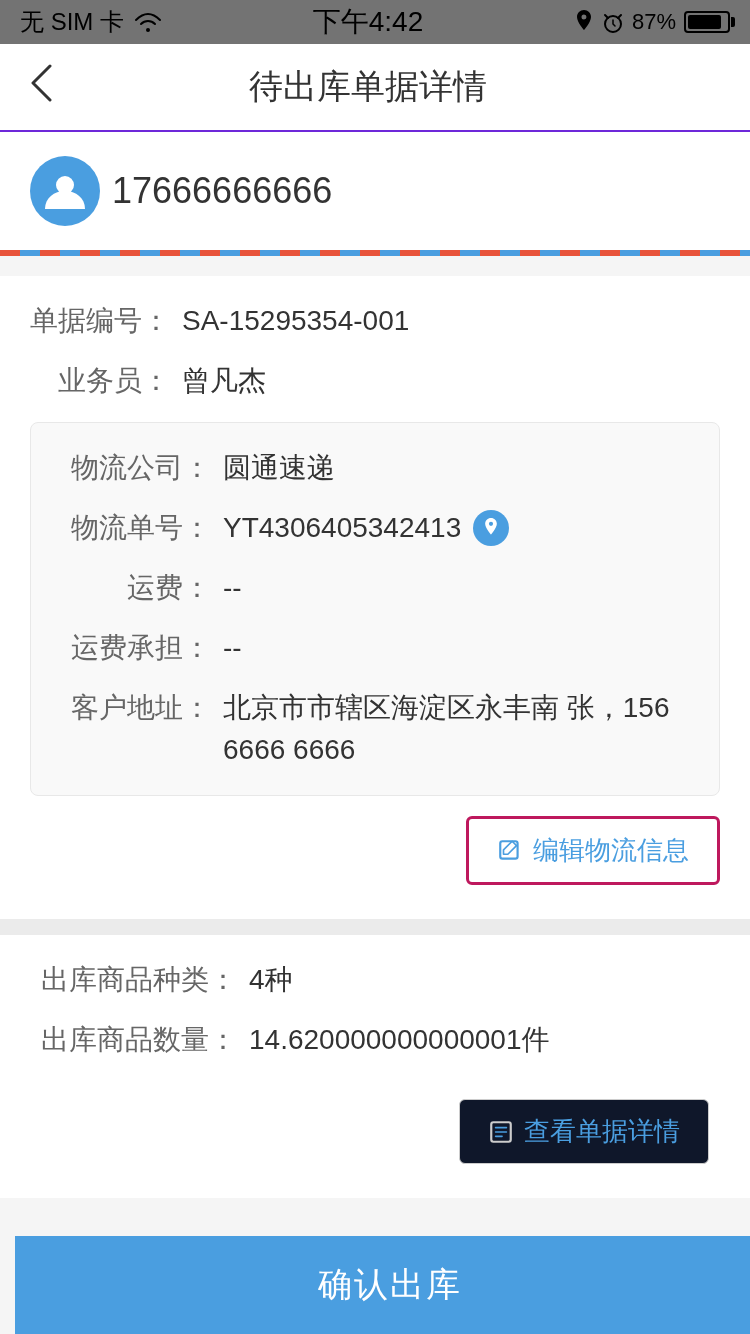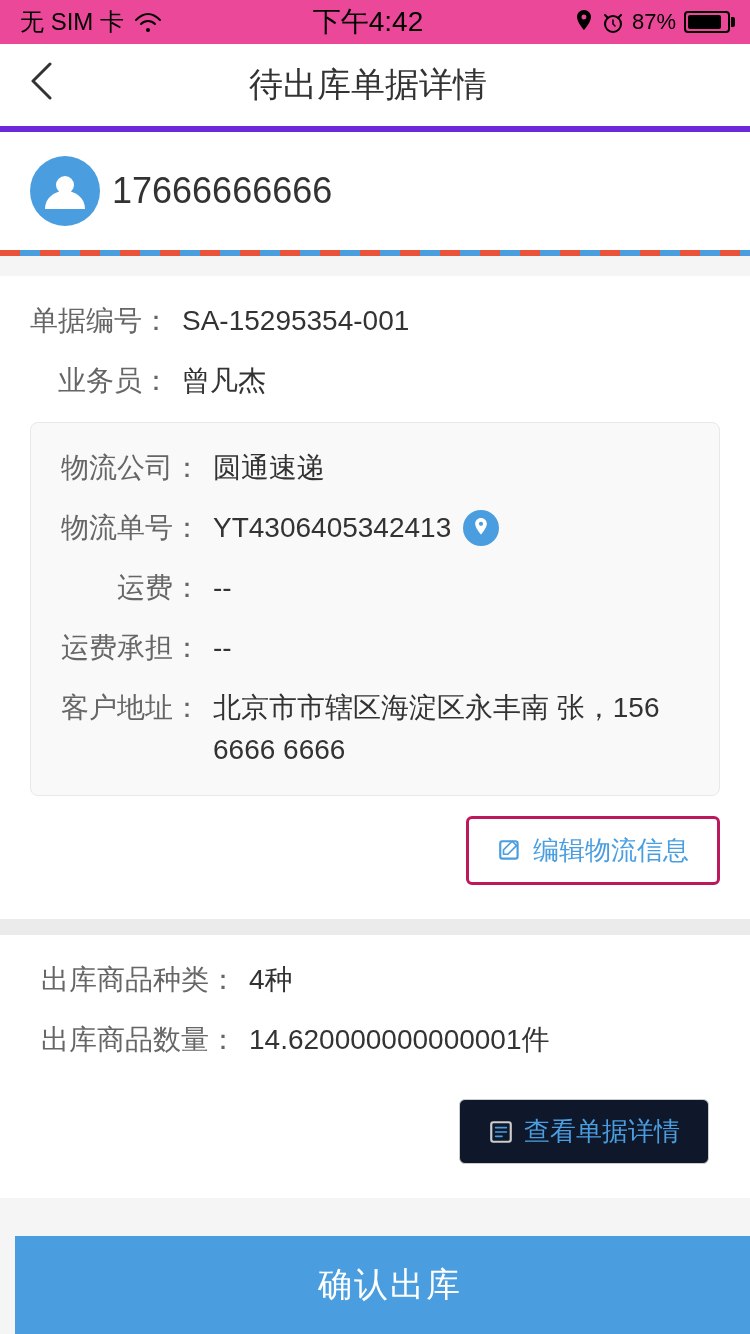--- a/index.html
+++ b/index.html
@@ -8,21 +8,21 @@
       font-family: -apple-system, "PingFang SC", "Helvetica Neue", Arial, sans-serif;
       background: #f5f5f5;
       width: 750px;
       min-height: 1334px;
       font-size: 28px;
       color: #333;
     }
     
     .status-bar {
       height: 44px;
-      background: #ec4899;
+      background: #737373;
       display: flex;
       align-items: center;
       justify-content: space-between;
       padding: 0 20px;
       font-size: 24px;
       color: #000;
     }
     .status-left { display: flex; align-items: center; gap: 10px; }
     .status-center { font-weight: 500; font-size: 28px; }
     .status-right { display: flex; align-items: center; gap: 8px; font-size: 22px; }
@@ -36,21 +36,21 @@
     }
     .battery-fill { background: #000; height: 100%; width: 87%; border-radius: 2px; }
 
     
     .nav-bar {
       height: 88px;
       background: #fff;
       display: flex;
       align-items: center;
       padding: 0 30px;
-      border-bottom: 6px solid #6d28d9;
+      border-bottom: 2px solid #6d28d9;
     }
     .nav-back {
       font-size: 36px;
       color: #333;
       cursor: pointer;
       padding-right: 20px;
     }
     .nav-title {
       flex: 1;
       text-align: center;
@@ -126,20 +126,21 @@
       border-radius: 8px;
       margin-top: 20px;
       padding: 24px 30px;
     }
     .logistics-row {
       display: flex;
       align-items: flex-start;
       margin-bottom: 18px;
       font-size: 28px;
       line-height: 1.5;
+      margin-left: 10px;
     }
     .logistics-row:last-child { margin-bottom: 0; }
     .logistics-label {
       color: #666;
       min-width: 140px;
       text-align: right;
       flex-shrink: 0;
     }
     .logistics-value {
       color: #333;

